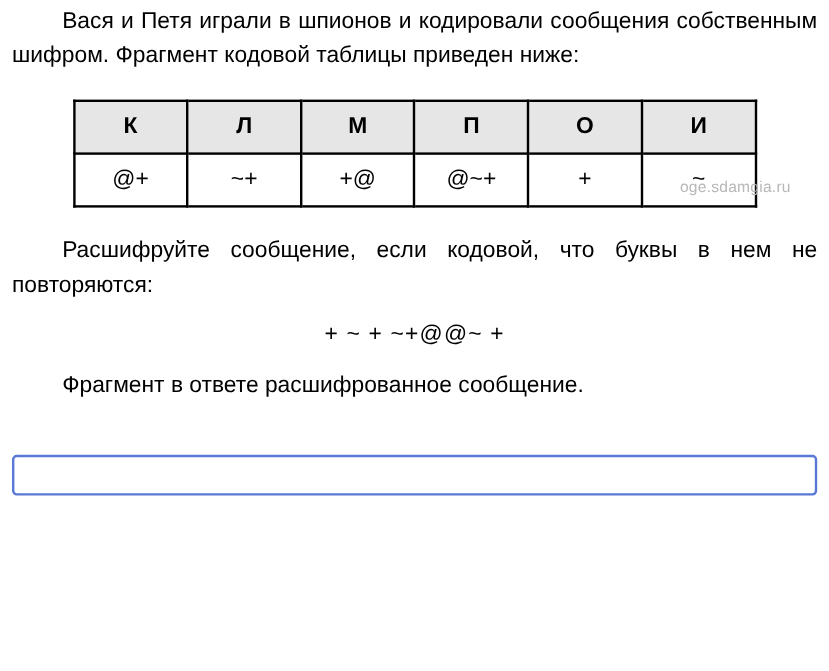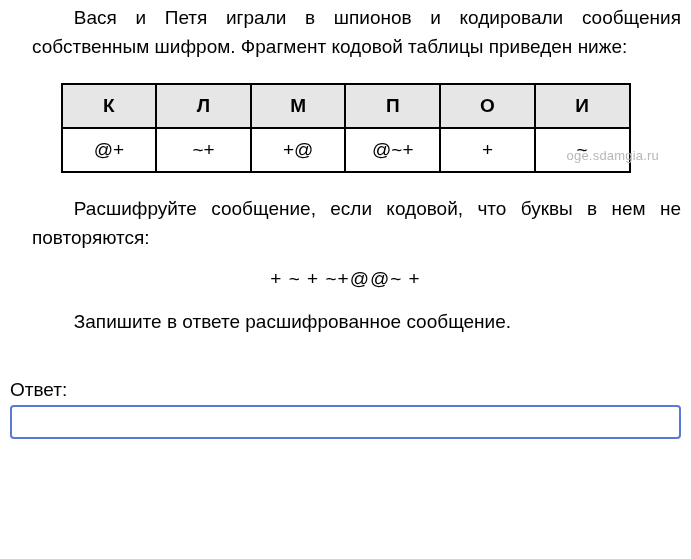--- a/index.html
+++ b/index.html
@@ -14,21 +14,20 @@
       background: #fff;
       width: 691px;
       height: 559px;
       padding: 4px 10px 10px 10px;
       position: relative;
     }
     .para {
       line-height: 1.5;
       text-align: justify;
       margin-bottom: 8px;
-      margin-left: 22px;
     }
     .para.indent {
       text-indent: 2.2em;
     }
     .table-wrap {
       margin: 22px 0 22px 0;
       display: flex;
       justify-content: center;
       position: relative;
     }
@@ -109,18 +108,17 @@
     </tr>
   </tbody>
     </table>
   <span class="watermark">oge.sdamgia.ru</span>
 </div>
 
 <p class="para indent">Расшифруйте сообщение, если кодовой, что буквы в нем не повторяются:</p>
 
 <div class="cipher">+ ~ + ~+@@~ +</div>
 
-<p class="para indent">Запишите в ответе расшифрованное сообщение.</p>
+<p class="para indent">Фрагмент в ответе расшифрованное сообщение.</p>
 
 <div class="answer-block">
-  <div class="answer-label">Ответ:</div>
   <input type="text" class="answer-input" value="" style="">
 </div>
 
 </body></html>

